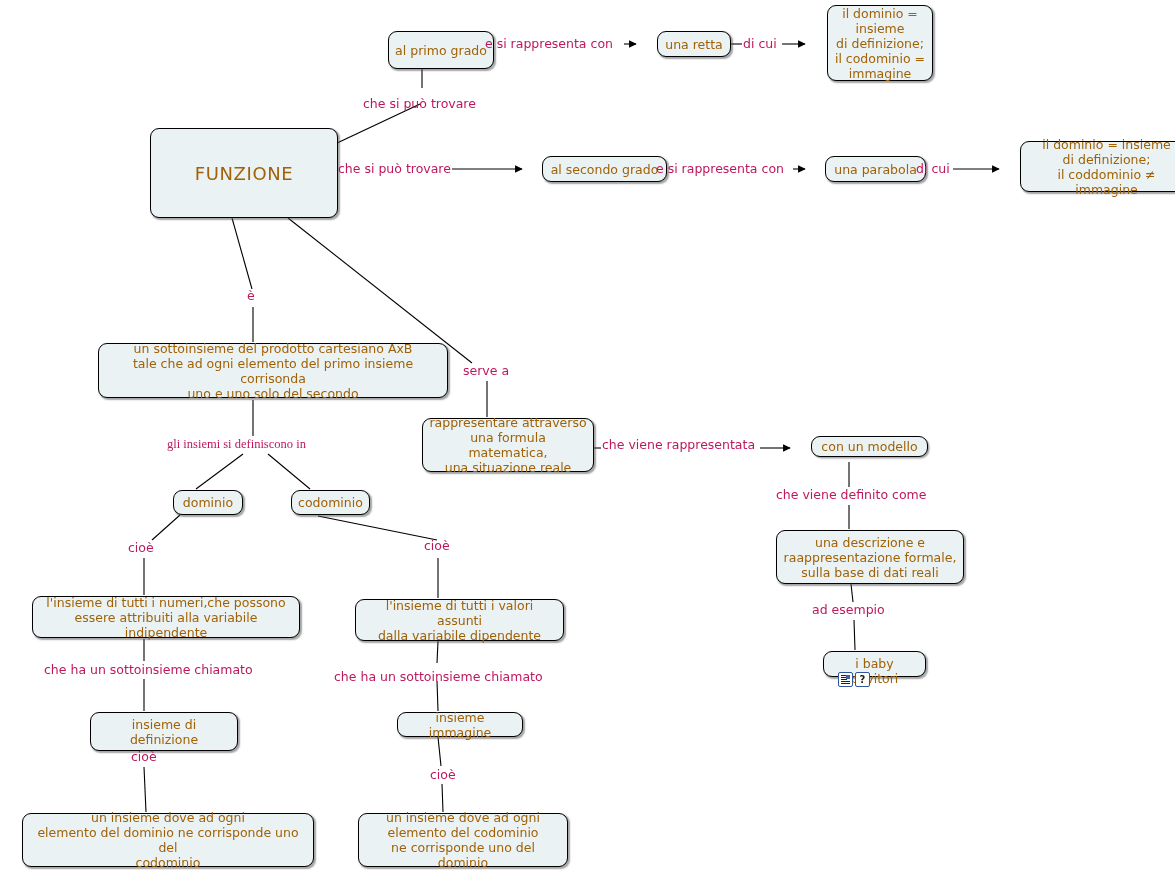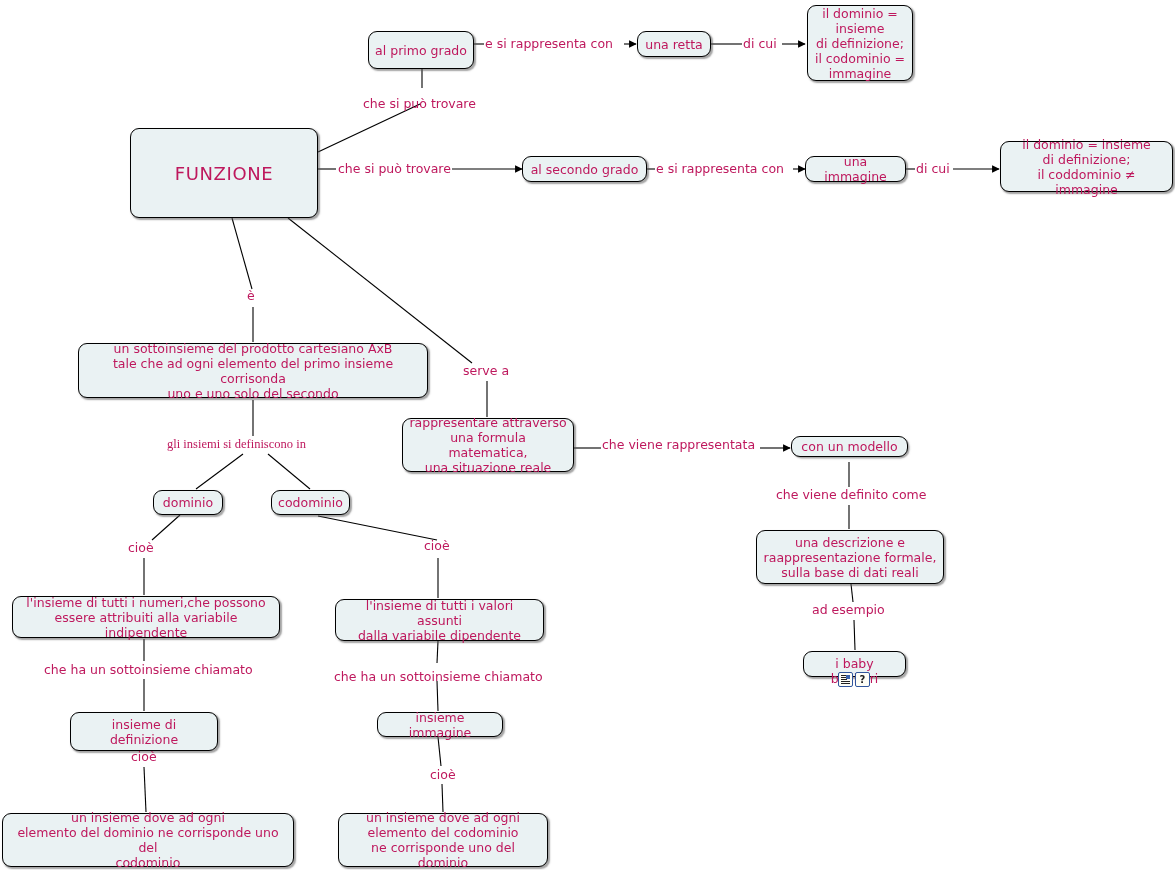--- a/index.html
+++ b/index.html
@@ -28,24 +28,25 @@
     box-sizing: border-box;
     background: #eaf2f3;
     border: 1px solid #000000;
     border-radius: 9px;
     display: flex;
     align-items: center;
     justify-content: center;
     text-align: center;
     font-size: 12.5px;
     line-height: 15px;
-    color: #be185d;
+    color: #a16207;
     box-shadow: 1.5px 1.5px 1.5px rgba(90,90,90,0.55);
     white-space: pre-line;
     padding: 4px 6px;
+    margin-left: 20px;
   }
   .node.root {
     font-size: 18px;
     letter-spacing: 0.6px;
   }
   .label {
     position: absolute;
     font-size: 12.5px;
     line-height: 14px;
     color: #be185d;
@@ -167,21 +168,21 @@
   <div class="node" style="left:637px; top:31px; width:74px; height:26px;">una retta</div>
 
   <div class="node" style="left:807px; top:5px; width:106px; height:76px;">il dominio =
 insieme
 di definizione;
 il codominio =
 immagine</div>
 
   <div class="node" style="left:522px; top:156px; width:125px; height:26px;">al secondo grado</div>
 
-  <div class="node" style="left:805px; top:156px; width:101px; height:26px;">una immagine</div>
+  <div class="node" style="left:805px; top:156px; width:101px; height:26px;">una parabola</div>
 
   <div class="node" style="left:1000px; top:141px; width:173px; height:51px;">il dominio = insieme
 di definizione;
 il coddominio ≠ immagine</div>
 
   <div class="node" style="left:78px; top:343px; width:350px; height:55px;">un sottoinsieme del prodotto cartesiano AxB
 tale che ad ogni elemento del primo insieme corrisonda
 uno e uno solo del secondo</div>
 
   <div class="node" style="left:402px; top:418px; width:172px; height:54px;">rappresentare attraverso

